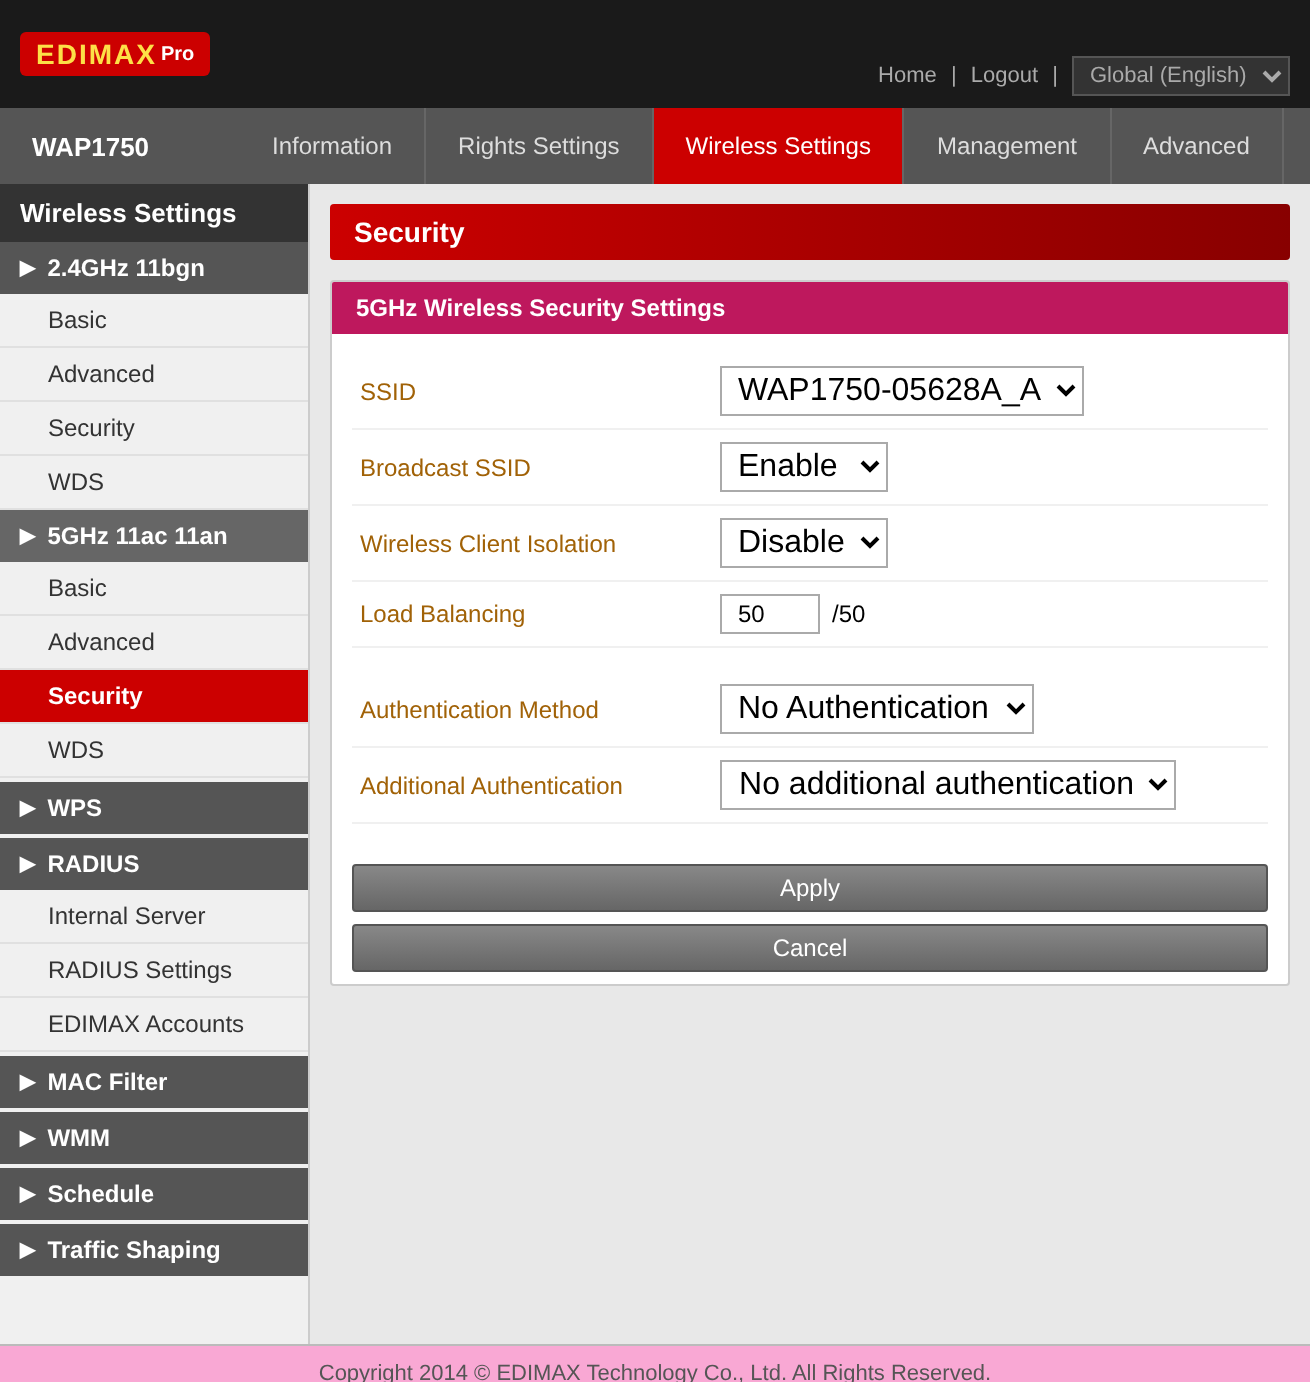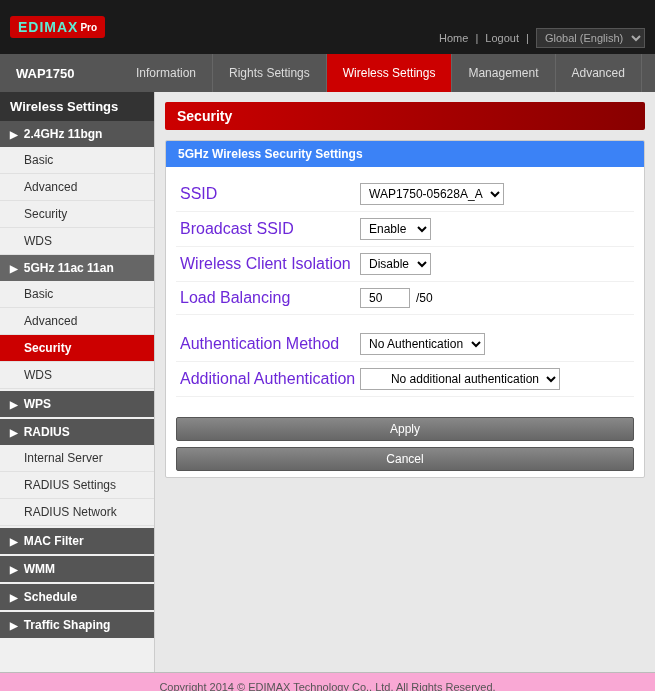--- a/index.html
+++ b/index.html
@@ -2,21 +2,21 @@
 <html><head>
   <meta charset="utf-8">
   <style>
     * { box-sizing: border-box; margin: 0; padding: 0; }
     body { font-family: Arial, sans-serif; font-size: 12px; background: #d0d0d0; width: 655px; min-height: 691px; }
 
     
     .header { background: #1a1a1a; display: flex; align-items: center; justify-content: space-between; padding: 6px 10px; }
     .logo-area { display: flex; align-items: center; }
     .logo-box { background: #cc0000; border-radius: 3px; padding: 3px 8px; display: flex; align-items: center; }
-    .logo-text-edimax { color: #5eead4; font-weight: bold; font-size: 14px; letter-spacing: 1px; }
+    .logo-text-edimax { color: #fde047; font-weight: bold; font-size: 14px; letter-spacing: 1px; }
     .logo-text-pro { color: white; font-size: 10px; font-weight: bold; margin-left: 2px; }
     .header-links { color: #aaa; font-size: 11px; }
     .header-links a { color: #aaa; text-decoration: none; }
     .header-links span { margin: 0 4px; }
     .header-right { display: flex; align-items: center; gap: 6px; margin-top: 22px; }
     .lang-select { background: #333; color: #aaa; border: 1px solid #555; padding: 2px 4px; font-size: 11px; }
 
     
     .navbar { background: #555; display: flex; align-items: stretch; padding: 0; }
     .device-name { color: white; font-weight: bold; padding: 0 16px; display: flex; align-items: center; font-size: 13px; min-width: 120px; }
@@ -31,26 +31,26 @@
     .sidebar { background: #f0f0f0; width: 155px; min-height: 580px; border-right: 1px solid #ccc; padding-bottom: 10px; }
     .sidebar-section-header { background: #555; color: white; padding: 6px 10px; font-weight: bold; font-size: 12px; display: flex; align-items: center; cursor: pointer; }
     .sidebar-section-header .arrow { margin-right: 6px; font-size: 10px; }
     .sidebar-item { color: #333; padding: 6px 10px 6px 24px; cursor: pointer; border-bottom: 1px solid #e0e0e0; font-size: 12px; }
     .sidebar-item.active { background: #cc0000; color: white; font-weight: bold; }
 
     
     .content { flex: 1; background: #e8e8e8; padding: 10px; }
     .page-header { background: linear-gradient(to right, #cc0000, #880000); color: white; padding: 6px 12px; font-weight: bold; font-size: 14px; border-radius: 2px; margin-bottom: 10px; }
     .settings-box { background: white; border: 1px solid #ccc; border-radius: 2px; overflow: hidden; }
-    .settings-box-header { background: #3b82f6; color: white; padding: 6px 12px; font-weight: bold; font-size: 12px; }
+    .settings-box-header { background: #be185d; color: white; padding: 6px 12px; font-weight: bold; font-size: 12px; }
     .settings-table { width: 100%; padding: 10px; }
     .settings-row { display: flex; align-items: center; padding: 6px 4px; border-bottom: 1px solid #f0f0f0; }
-    .settings-label { width: 180px; color: #6d28d9; font-size: 16px; }
+    .settings-label { width: 180px; color: #a16207; font-size: 12px; }
     .settings-value { flex: 1; display: flex; align-items: center; gap: 6px; }
-    .settings-value select { padding: 2px 4px; border: 1px solid #aaa; font-size: 12px; background: white; }
+    .settings-value select { padding: 2px 4px; border: 1px solid #aaa; font-size: 16px; background: white; }
     .settings-value input[type="text"] { width: 50px; padding: 2px 8px; border: 1px solid #aaa; font-size: 12px; }
     .settings-divider { height: 12px; }
     .button-row { display: flex; justify-content: flex-end; gap: 6px; padding: 10px 10px 6px; flex-direction: column; }
     .btn-apply { background: linear-gradient(to bottom, #888, #666); color: white; border: 1px solid #555; padding: 4px 18px; cursor: pointer; font-size: 12px; border-radius: 2px; }
     .btn-cancel { background: linear-gradient(to bottom, #888, #666); color: white; border: 1px solid #555; padding: 4px 18px; cursor: pointer; font-size: 12px; border-radius: 2px; }
 
     
     .footer { background: #f9a8d4; text-align: center; padding: 8px; color: #555; font-size: 11px; border-top: 1px solid #bbb; }
 
     .sidebar-top-header { background: #333; color: white; padding: 7px 10px; font-weight: bold; font-size: 13px; }
@@ -116,21 +116,21 @@
       <span class="arrow">▶</span>
       <span>WPS</span>
     </div>
 
     <div class="sidebar-section-header" style="margin-top:2px;">
       <span class="arrow">▶</span>
       <span>RADIUS</span>
     </div>
     <div class="sidebar-item">Internal Server</div>
     <div class="sidebar-item">RADIUS Settings</div>
-    <div class="sidebar-item">RADIUS Network</div>
+    <div class="sidebar-item">EDIMAX Accounts</div>
 
     <div class="sidebar-section-header" style="margin-top:2px;">
       <span class="arrow">▶</span>
       <span>MAC Filter</span>
     </div>
 
     <div class="sidebar-section-header" style="margin-top:2px;">
       <span class="arrow">▶</span>
       <span>WMM</span>
     </div>

